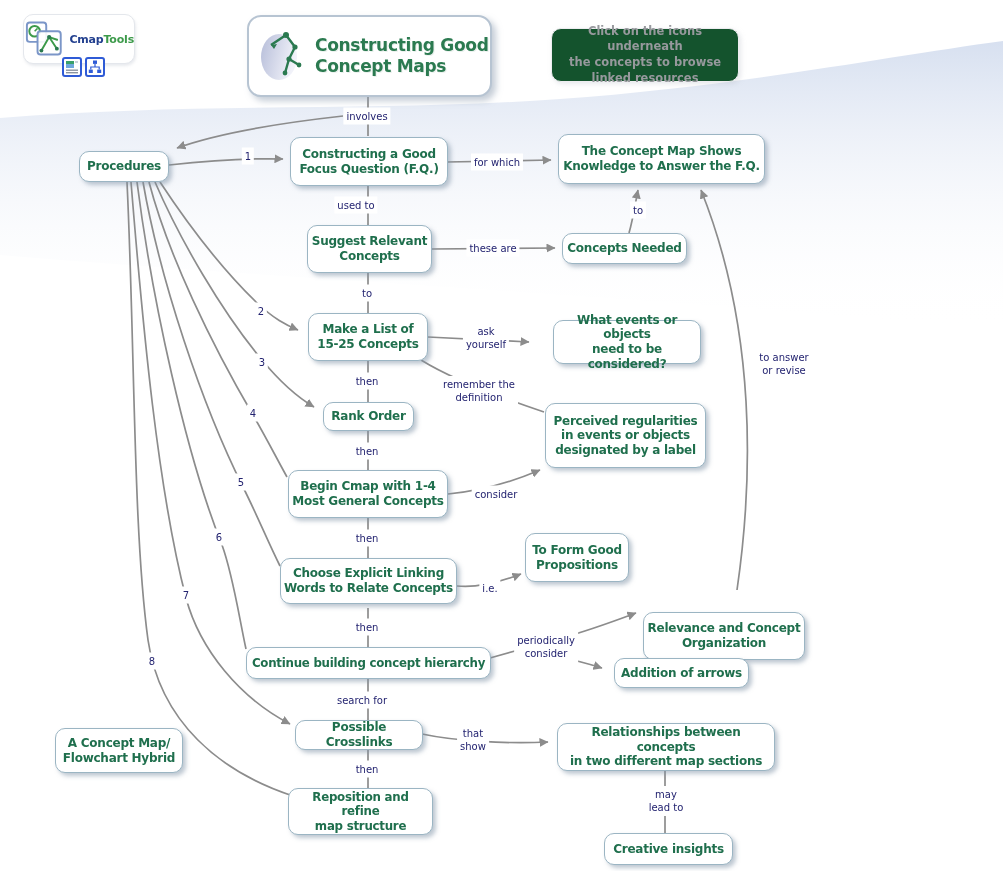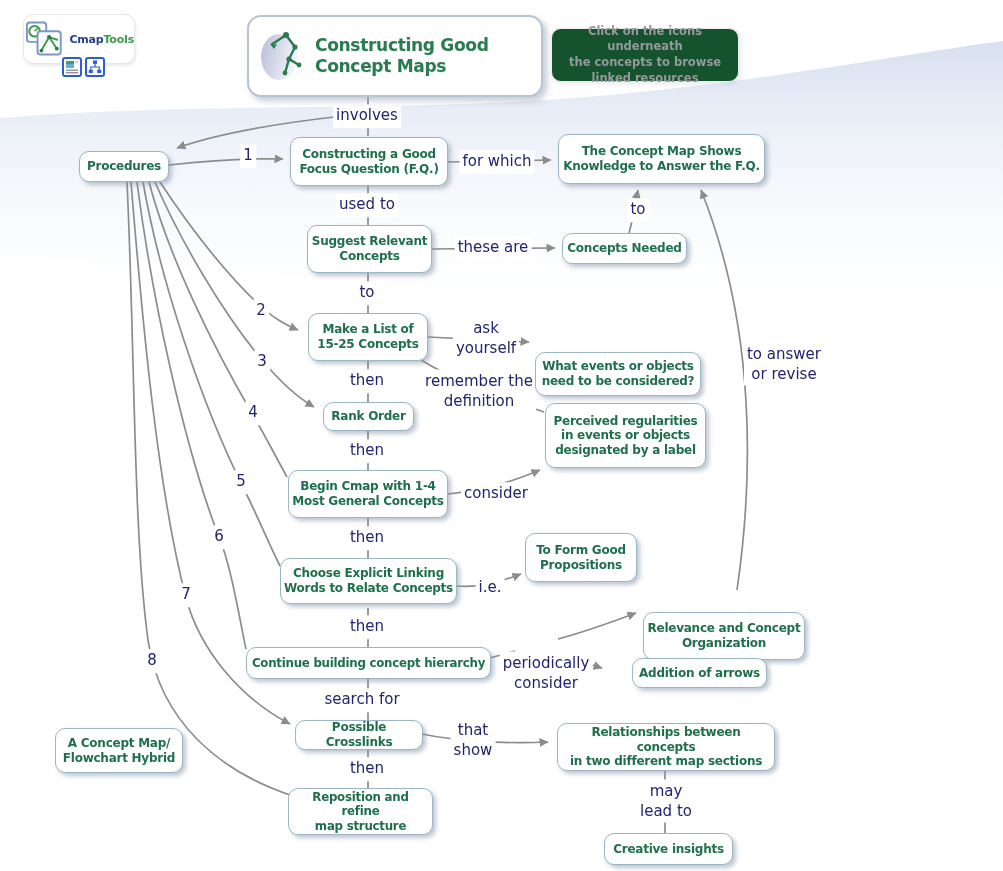--- a/index.html
+++ b/index.html
@@ -17,35 +17,35 @@
     width:1003px;height:871px;position:relative;overflow:hidden;
     background:#ffffff;
     font-family:"DejaVu Sans","Liberation Sans",sans-serif;
   }
   svg.bg-wave{position:absolute;left:0;top:0;z-index:0;}
   svg.edges{position:absolute;left:0;top:0;z-index:1;}
   .edge{fill:none;stroke:var(--line);stroke-width:1.7px;}
   .link-label{
     position:absolute;transform:translate(-50%,-50%);
     background:#ffffff;color:var(--label-text);
-    font-size:15px;line-height:1.3;text-align:center;
+    font-size:10px;line-height:1.3;text-align:center;
     white-space:pre-line;z-index:2;padding:2px 3px;
   }
   .node{
     position:absolute;background:#ffffff;
     border:1.5px solid var(--node-border);border-radius:10px;
     display:flex;align-items:center;justify-content:center;
     text-align:center;color:var(--node-text);
     font-weight:bold;font-size:12px;line-height:1.22;
     letter-spacing:-0.25px;white-space:pre-line;
     box-shadow:3px 3px 4px rgba(125,146,165,.5);
     z-index:3;box-sizing:border-box;padding:1px 3px;
   }
   .title-node{
-    position:absolute;left:247px;top:15px;width:296px;height:82px;
+    position:absolute;left:247px;top:15px;width:245px;height:82px;
     background:#fff;border:2px solid #b7c4d2;border-radius:14px;
     box-shadow:4px 4px 6px rgba(140,155,175,.5);
     display:flex;align-items:center;z-index:4;box-sizing:border-box;
   }
   .title-logo{margin-left:10px;flex:0 0 auto;}
   .title-text{
     color:var(--title-text);font-weight:bold;font-size:17px;
     line-height:1.22;letter-spacing:-0.3px;white-space:pre-line;
     margin-left:8px;text-shadow:1px 1px 0 rgba(220,230,225,.6);
   }
@@ -187,67 +187,67 @@
     <div class="node" style="left: 79px; top: 151px; width: 90px; height: 31px;">Procedures</div>
     <div class="node" style="left: 290px; top: 137px; width: 158px; height: 49px;">Constructing a Good
 Focus Question (F.Q.)</div>
     <div class="node" style="left: 558px; top: 134px; width: 207px; height: 50px;">The Concept Map Shows
 Knowledge to Answer the F.Q.</div>
     <div class="node" style="left: 307px; top: 225px; width: 125px; height: 48px;">Suggest Relevant
 Concepts</div>
     <div class="node" style="left: 562px; top: 233px; width: 125px; height: 31px;">Concepts Needed</div>
     <div class="node" style="left: 308px; top: 313px; width: 120px; height: 48px;">Make a List of
 15-25 Concepts</div>
-    <div class="node" style="left: 535px; top: 320px; width: 166px; height: 44px; margin-top: 32px;">What events or objects
+    <div class="node" style="left: 553px; top: 320px; width: 148px; height: 44px;">What events or objects
 need to be considered?</div>
     <div class="node" style="left: 323px; top: 402px; width: 91px; height: 29px;">Rank Order</div>
     <div class="node" style="left: 545px; top: 403px; width: 161px; height: 65px;">Perceived regularities
 in events or objects
 designated by a label</div>
     <div class="node" style="left: 288px; top: 470px; width: 160px; height: 48px;">Begin Cmap with 1-4
 Most General Concepts</div>
     <div class="node" style="left: 280px; top: 558px; width: 177px; height: 46px;">Choose Explicit Linking
 Words to Relate Concepts</div>
-    <div class="node" style="left: 525px; top: 533px; width: 112px; height: 49px;">To Form Good
+    <div class="node" style="left: 525px; top: 533px; width: 104px; height: 49px;">To Form Good
 Propositions</div>
     <div class="node" style="left: 246px; top: 647px; width: 245px; height: 32px; font-size: 11.8px;">Continue building concept hierarchy</div>
     <div class="node" style="left: 643px; top: 612px; width: 162px; height: 48px;">Relevance and Concept
 Organization</div>
-    <div class="node" style="left: 632px; top: 658px; width: 135px; height: 30px;">Addition of arrows</div>
+    <div class="node" style="left: 614px; top: 658px; width: 135px; height: 30px;">Addition of arrows</div>
     <div class="node" style="left: 295px; top: 720px; width: 128px; height: 30px;">Possible Crosslinks</div>
     <div class="node" style="left: 557px; top: 723px; width: 218px; height: 48px;">Relationships between concepts
 in two different map sections</div>
     <div class="node" style="left: 55px; top: 728px; width: 128px; height: 45px;">A Concept Map/
 Flowchart Hybrid</div>
     <div class="node" style="left: 288px; top: 788px; width: 145px; height: 47px; font-size: 11.8px;">Reposition and refine
 map structure</div>
     <div class="node" style="left: 604px; top: 833px; width: 129px; height: 32px;">Creative insights</div>
     <div class="link-label" style="left: 367px; top: 116px;">involves</div>
     <div class="link-label" style="left: 248px; top: 156px;">1</div>
     <div class="link-label" style="left: 497px; top: 162px;">for which</div>
-    <div class="link-label" style="left: 367px; top: 205px;">used to</div>
+    <div class="link-label" style="left: 356px; top: 205px;">used to</div>
     <div class="link-label" style="left: 638px; top: 210px;">to</div>
     <div class="link-label" style="left: 493px; top: 248px;">these are</div>
     <div class="link-label" style="left: 367px; top: 293px;">to</div>
     <div class="link-label" style="left: 261px; top: 311px;">2</div>
     <div class="link-label" style="left: 486px; top: 338px;">ask
 yourself</div>
     <div class="link-label" style="left: 262px; top: 362px;">3</div>
     <div class="link-label" style="left: 367px; top: 381px;">then</div>
     <div class="link-label" style="left: 479px; top: 391px;">remember the
 definition</div>
     <div class="link-label" style="left: 253px; top: 413px;">4</div>
     <div class="link-label" style="left: 367px; top: 451px;">then</div>
     <div class="link-label" style="left: 496px; top: 494px;">consider</div>
     <div class="link-label" style="left: 241px; top: 482px;">5</div>
     <div class="link-label" style="left: 367px; top: 538px;">then</div>
     <div class="link-label" style="left: 490px; top: 588px;">i.e.</div>
     <div class="link-label" style="left: 219px; top: 537px;">6</div>
     <div class="link-label" style="left: 367px; top: 627px;">then</div>
-    <div class="link-label" style="left: 546px; top: 647px; margin-top: 26px;">periodically
+    <div class="link-label" style="left: 546px; top: 647px;">periodically
 consider</div>
     <div class="link-label" style="left: 186px; top: 595px;">7</div>
     <div class="link-label" style="left: 362px; top: 700px;">search for</div>
     <div class="link-label" style="left: 473px; top: 740px;">that
 show</div>
     <div class="link-label" style="left: 152px; top: 661px;">8</div>
     <div class="link-label" style="left: 367px; top: 769px;">then</div>
     <div class="link-label" style="left: 666px; top: 801px;">may
 lead to</div>
     <div class="link-label" style="left: 784px; top: 364px;">to answer

